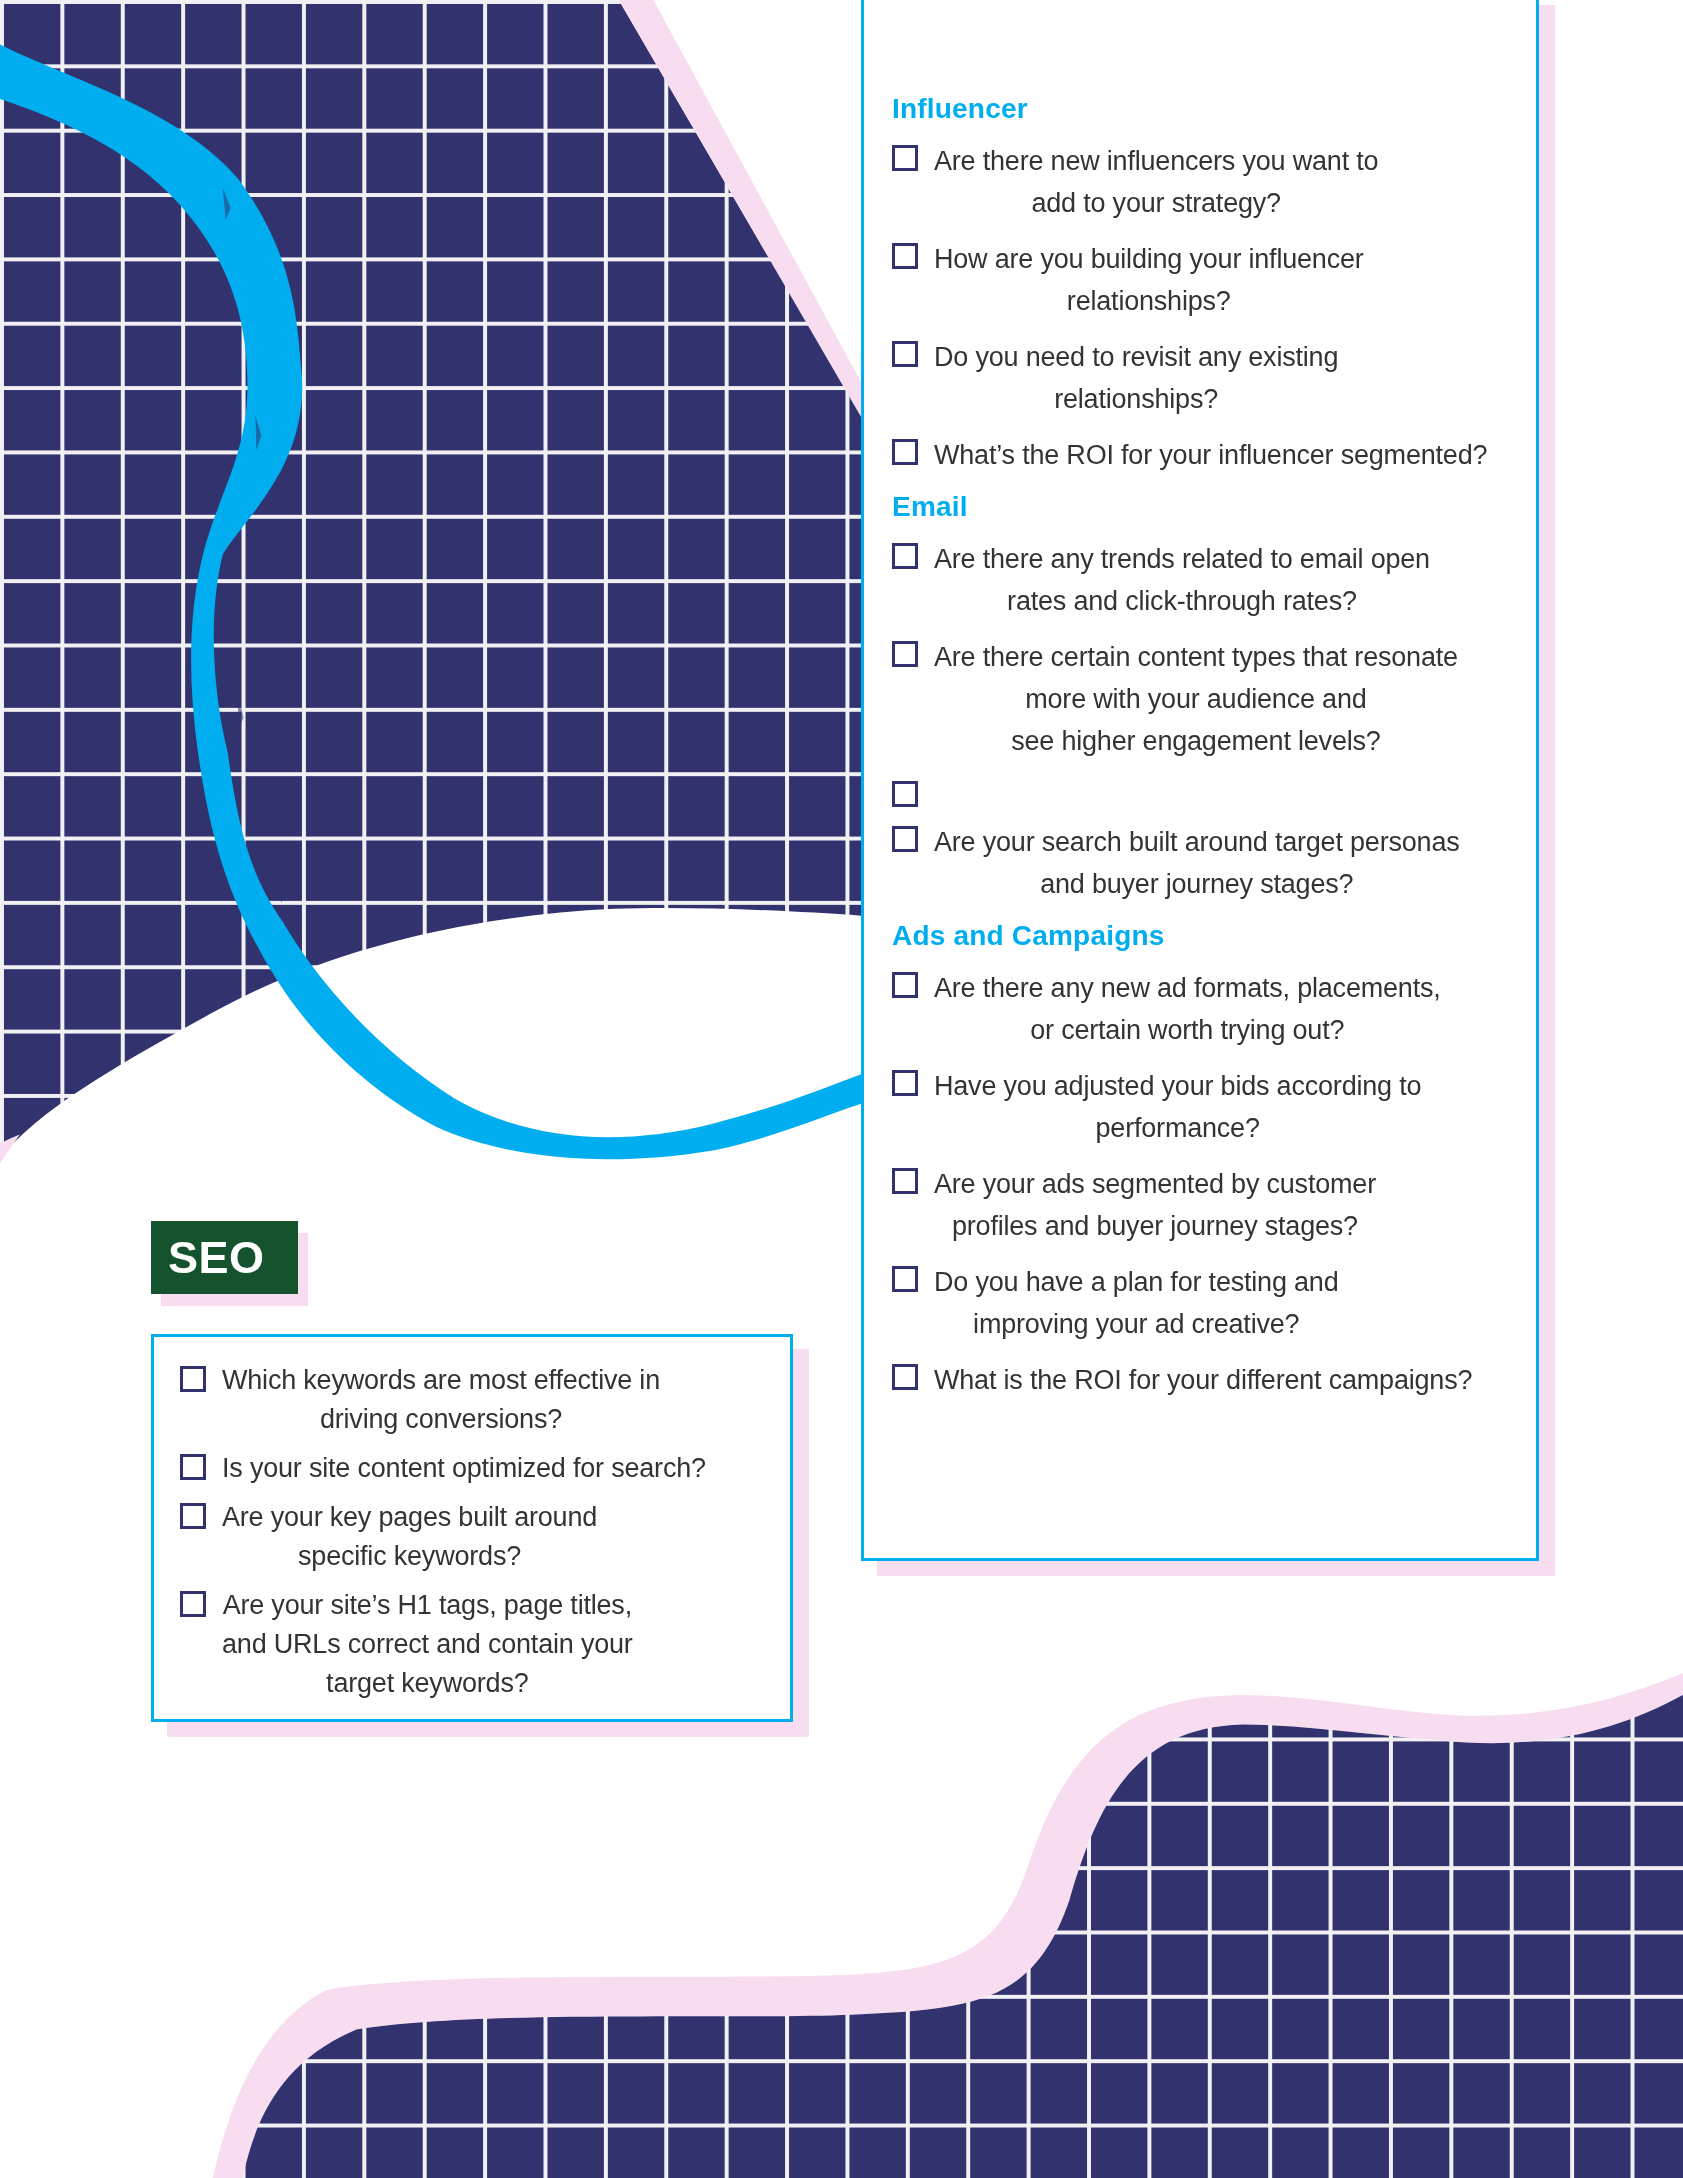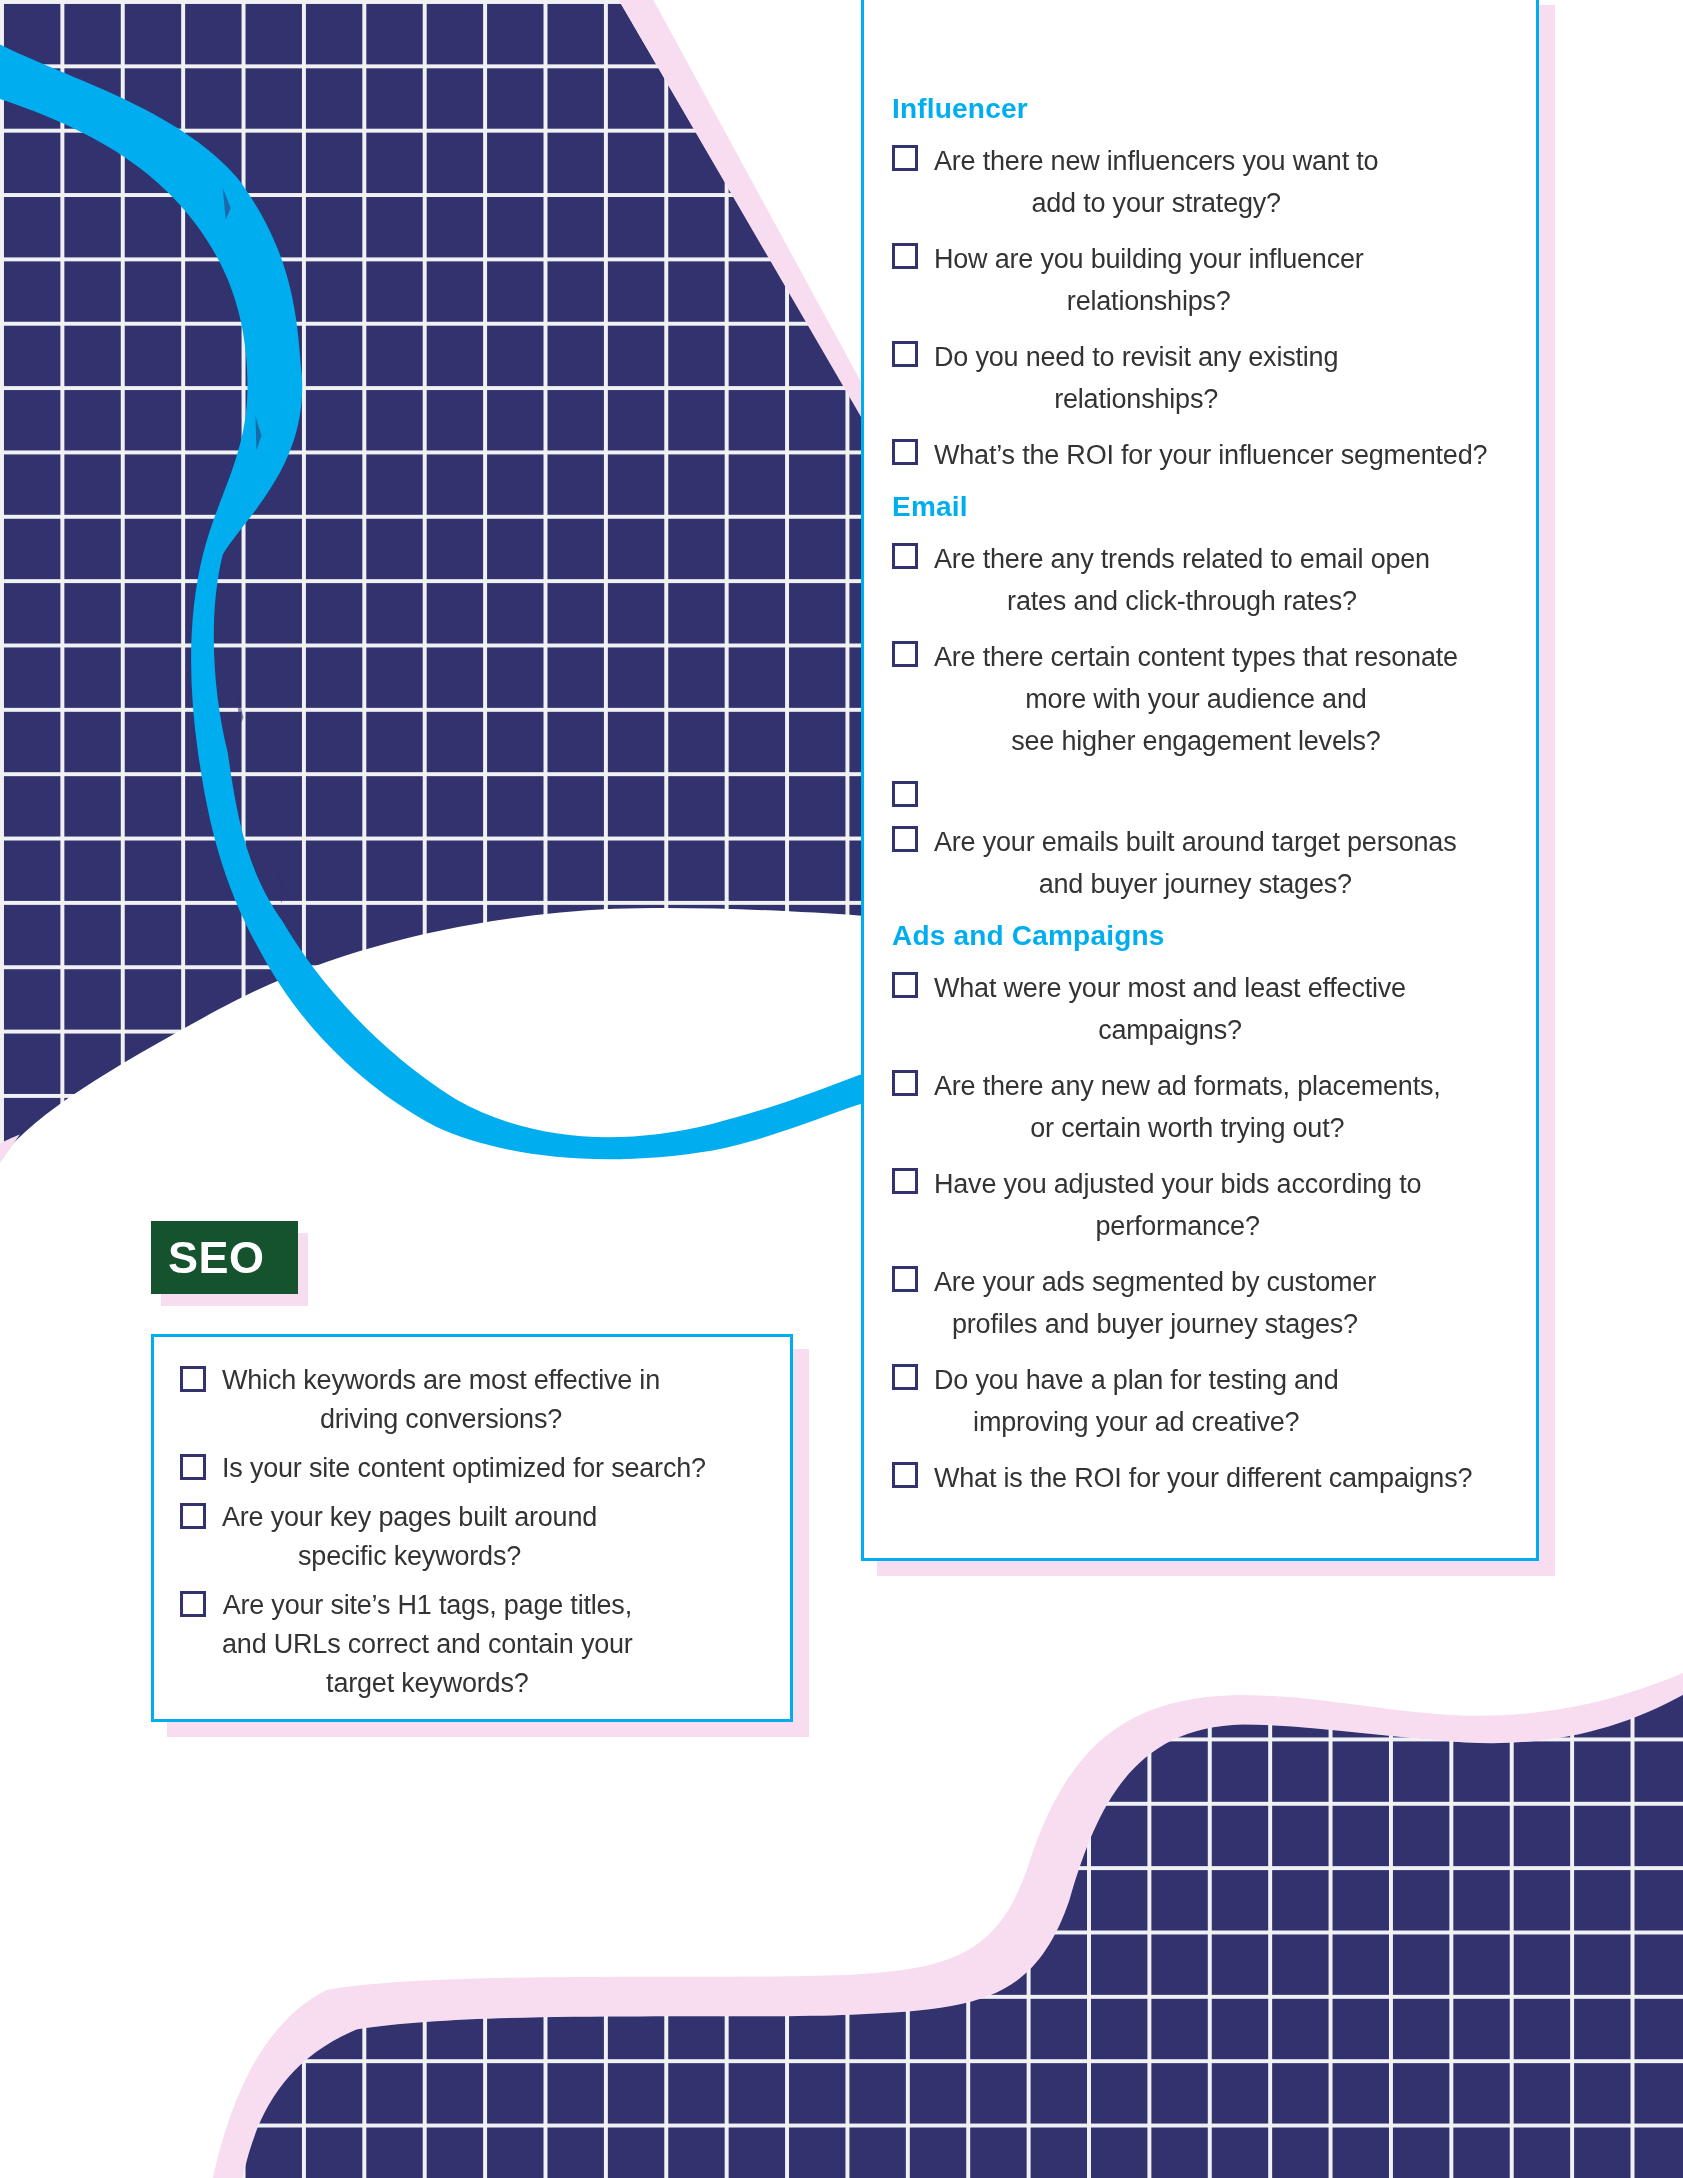--- a/index.html
+++ b/index.html
@@ -117,31 +117,26 @@
         <span class="cb"></span>
         <span class="item-text">Are there certain content types that resonate
 more with your audience and
 see higher engagement levels?</span>
       </div>
     <div class="item">
         <span class="cb"></span>
       </div>
     <div class="item">
         <span class="cb"></span>
-        <span class="item-text">Are your emails built around target personas
+        <span class="item-text">Are your search built around target personas
 and buyer journey stages?</span>
       </div>
   </div>
   <div>
     <div class="section-heading">Ads and Campaigns</div>
-    <div class="item">
-        <span class="cb"></span>
-        <span class="item-text">What were your most and least effective
-campaigns?</span>
-      </div>
     <div class="item">
         <span class="cb"></span>
         <span class="item-text">Are there any new ad formats, placements,
 or certain worth trying out?</span>
       </div>
     <div class="item">
         <span class="cb"></span>
         <span class="item-text">Have you adjusted your bids according to
 performance?</span>
       </div>

